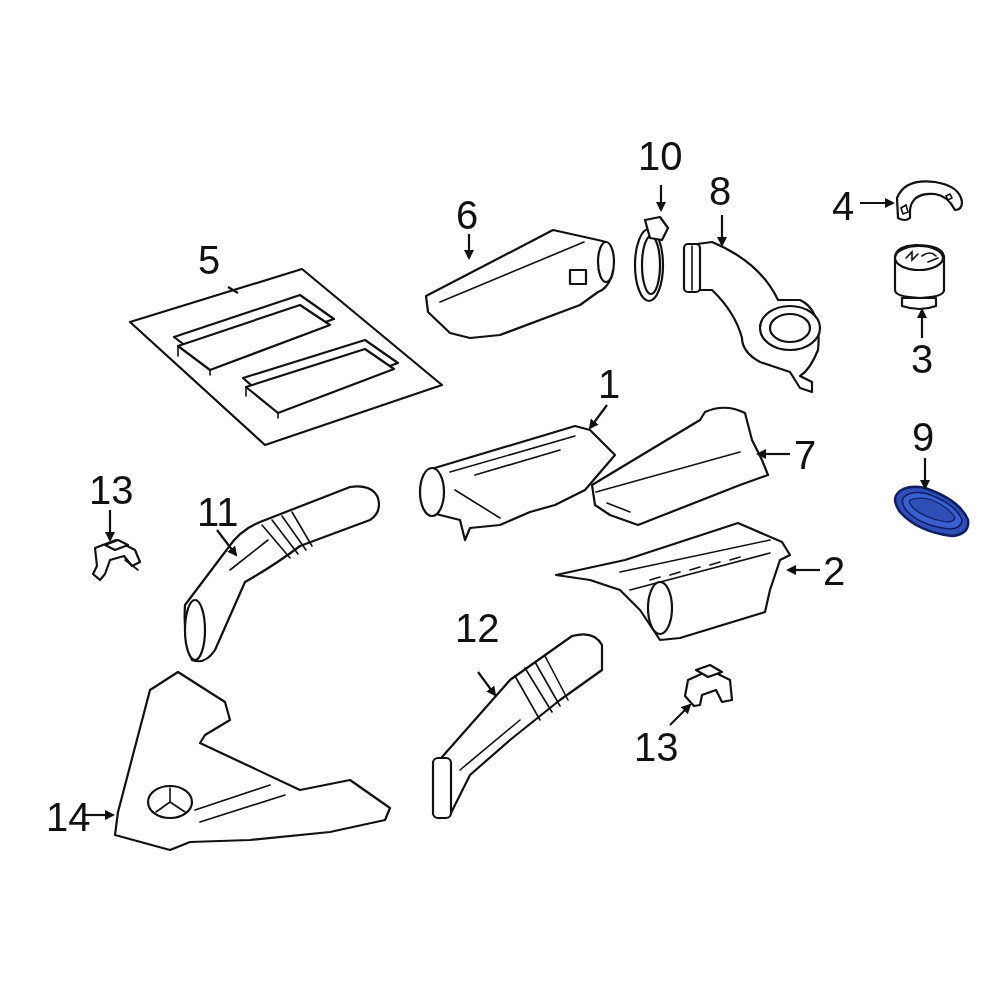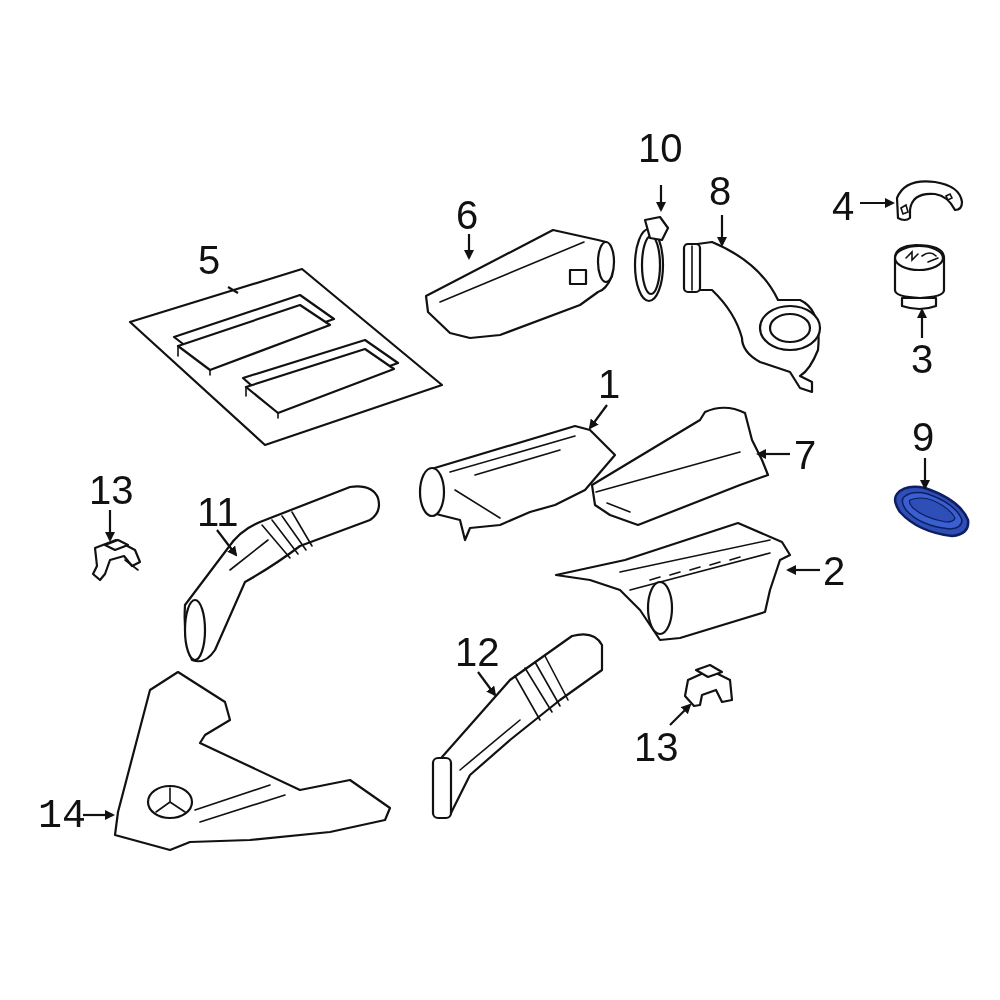--- a/index.html
+++ b/index.html
@@ -147,19 +147,19 @@
 
 <span class="callout" style="left:598px;top:364px;">1</span>
 <span class="callout" style="left:823px;top:551px;">2</span>
 <span class="callout" style="left:911px;top:339px;">3</span>
 <span class="callout" style="left:832px;top:186px;">4</span>
 <span class="callout" style="left:198px;top:240px;">5</span>
 <span class="callout" style="left:456px;top:195px;">6</span>
 <span class="callout" style="left:794px;top:435px;">7</span>
 <span class="callout" style="left:709px;top:171px;">8</span>
 <span class="callout" style="left:912px;top:417px;">9</span>
-<span class="callout" style="left:638px;top:128px;text-align:right;">10</span>
+<span class="callout" style="left:638px;top:136px;text-align:right;">10</span>
 <span class="callout" style="left:197px;top:492px;text-align:center;">11</span>
-<span class="callout" style="left:455px;top:632px;">12</span>
+<span class="callout" style="left:455px;top:608px;">12</span>
 <span class="callout" style="left:89px;top:470px;">13</span>
 <span class="callout" style="left:634px;top:727px;">13</span>
-<span class="callout" style="left:38px;top:797px;font-family:Liberation Mono, monospace;">14</span>
+<span class="callout" style="left:46px;top:797px;">14</span>
 </div>
 
 </body></html>

